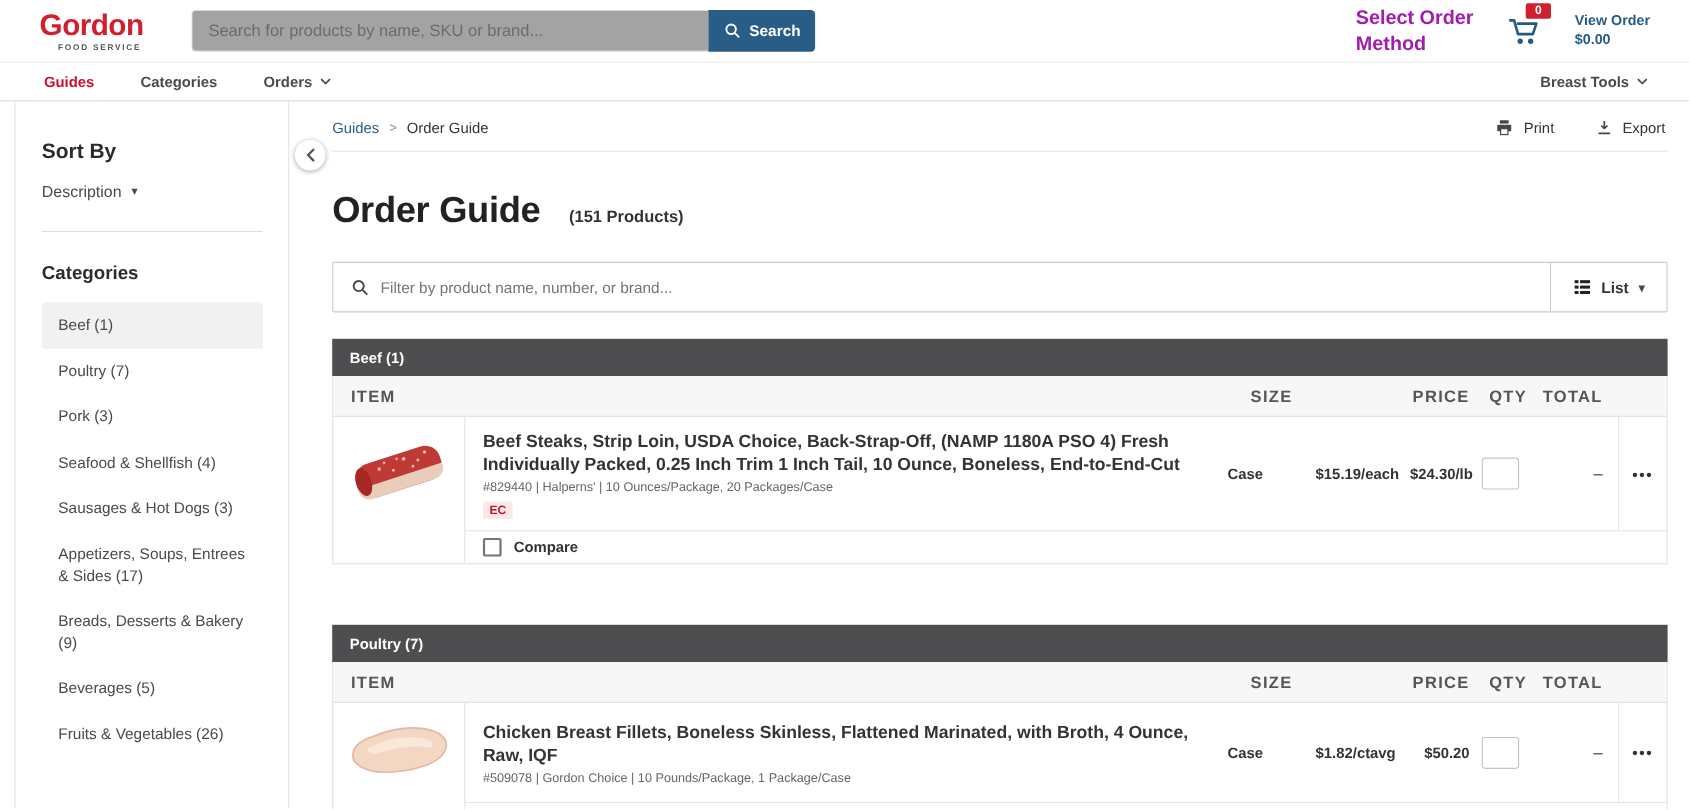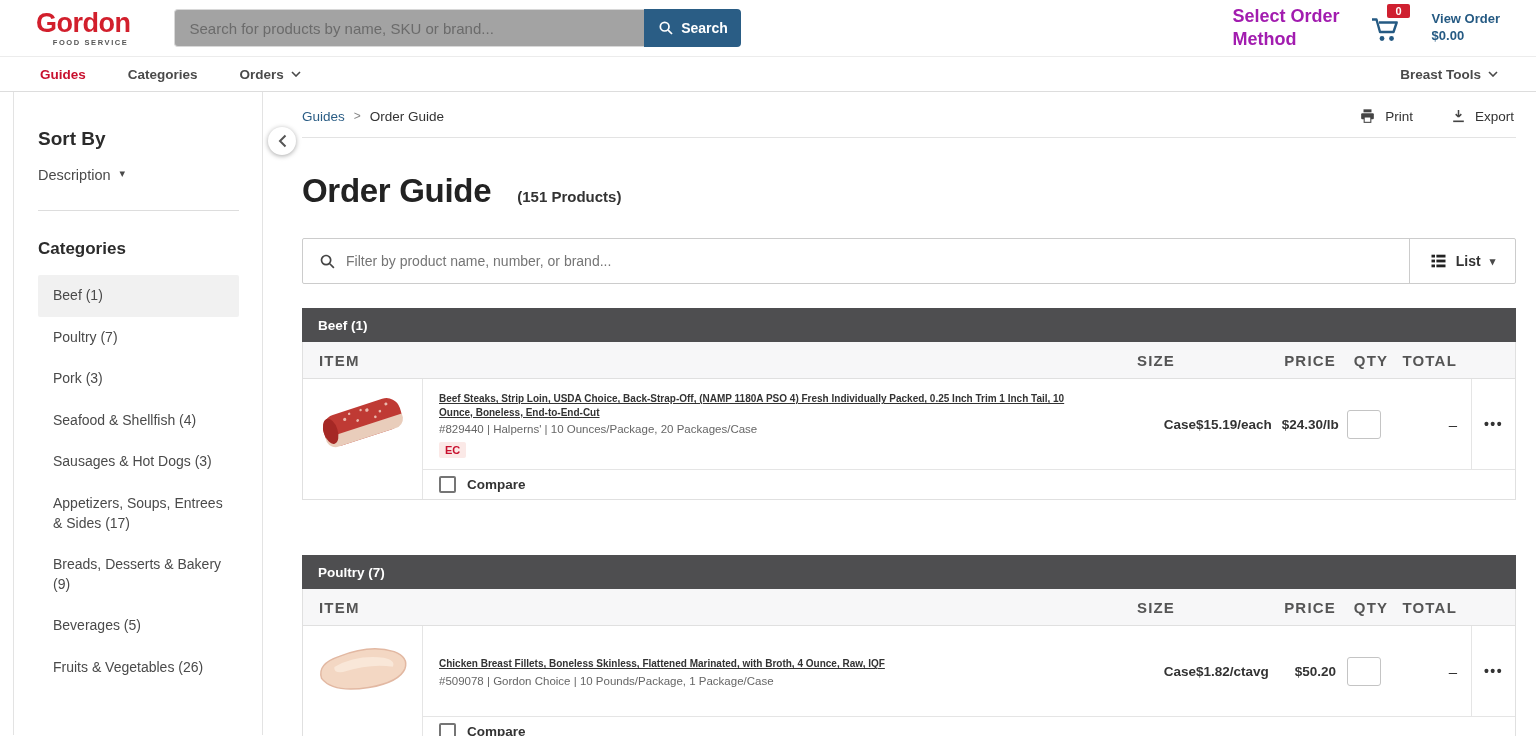--- a/index.html
+++ b/index.html
@@ -87,25 +87,25 @@
   .col-size { width:80px; text-align:center; }
   .col-price { width:151px; text-align:right; padding-right:11px; }
   .col-qty { width:48px; text-align:center; }
   .col-total { width:76px; text-align:right; padding-right:14px; }
   .col-actions { width:44px; }
 
   .prod-row { display:flex; align-items:center; min-height:90px; }
   .cell-img { width:120px; border-right:1px solid #e5e5e5; align-self:stretch;
     display:flex; align-items:center; justify-content:center; }
   .cell-info { flex:1; padding:12px 16px 10px; }
-  .prod-name { font-size:10px; font-weight:700; color:#333; line-height:1.32; max-width:690px; cursor:pointer;text-decoration:underline; }
+  .prod-name { font-size:16px; font-weight:700; color:#333; line-height:1.32; max-width:690px; cursor:pointer; }
   .prod-meta { font-size:11.5px; color:#666; margin-top:4px; }
   .badge-ec { display:inline-block; margin-top:7px; font-size:11px; font-weight:700;
     color:#c8102e; background:#fbe9e7; padding:2px 6px; border-radius:2px; }
-  .cell-size { width:80px; text-align:right; font-size:13.5px; font-weight:700; color:#333; }
+  .cell-size { width:80px; text-align:left; font-size:13.5px; font-weight:700; color:#333; }
   .cell-price { width:151px; padding-right:11px; font-size:13.5px; font-weight:700; color:#333;
     display:flex; justify-content:space-between; gap:10px; white-space:nowrap; }
   .cell-qty { width:48px; display:flex; justify-content:flex-start; }
   .qty-input { width:34px; height:29px; border:1px solid #c4c4c4; border-radius:3px; outline:none;
     font-size:13px; text-align:center; font-family:"Liberation Sans", sans-serif; }
   .cell-total { width:76px; text-align:right; padding-right:14px; font-size:15px; color:#333; }
   .cell-actions { width:44px; align-self:stretch; border-left:1px solid #e5e5e5;
     display:flex; align-items:center; justify-content:center; cursor:pointer; }
   .menu-dots { font-size:14px; font-weight:700; color:#333; letter-spacing:1.5px; }
 

